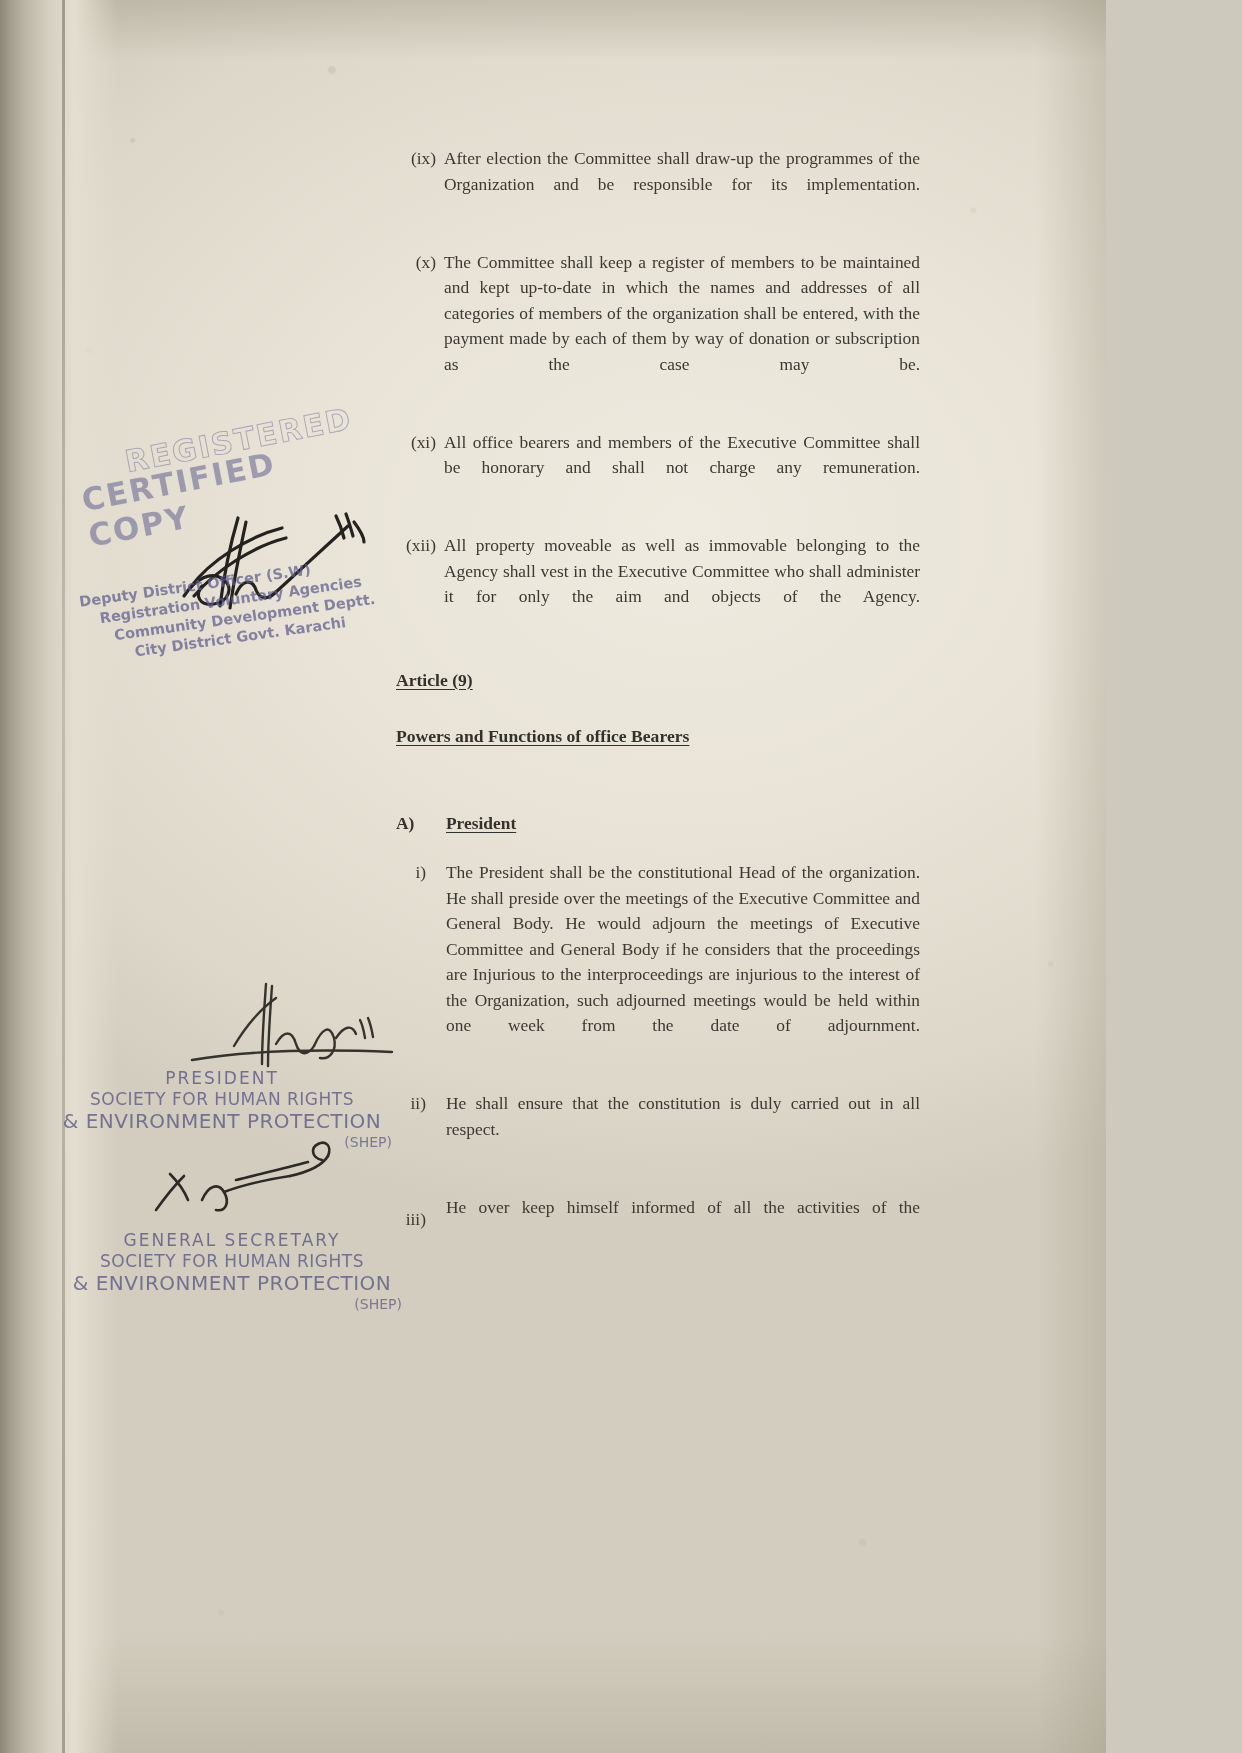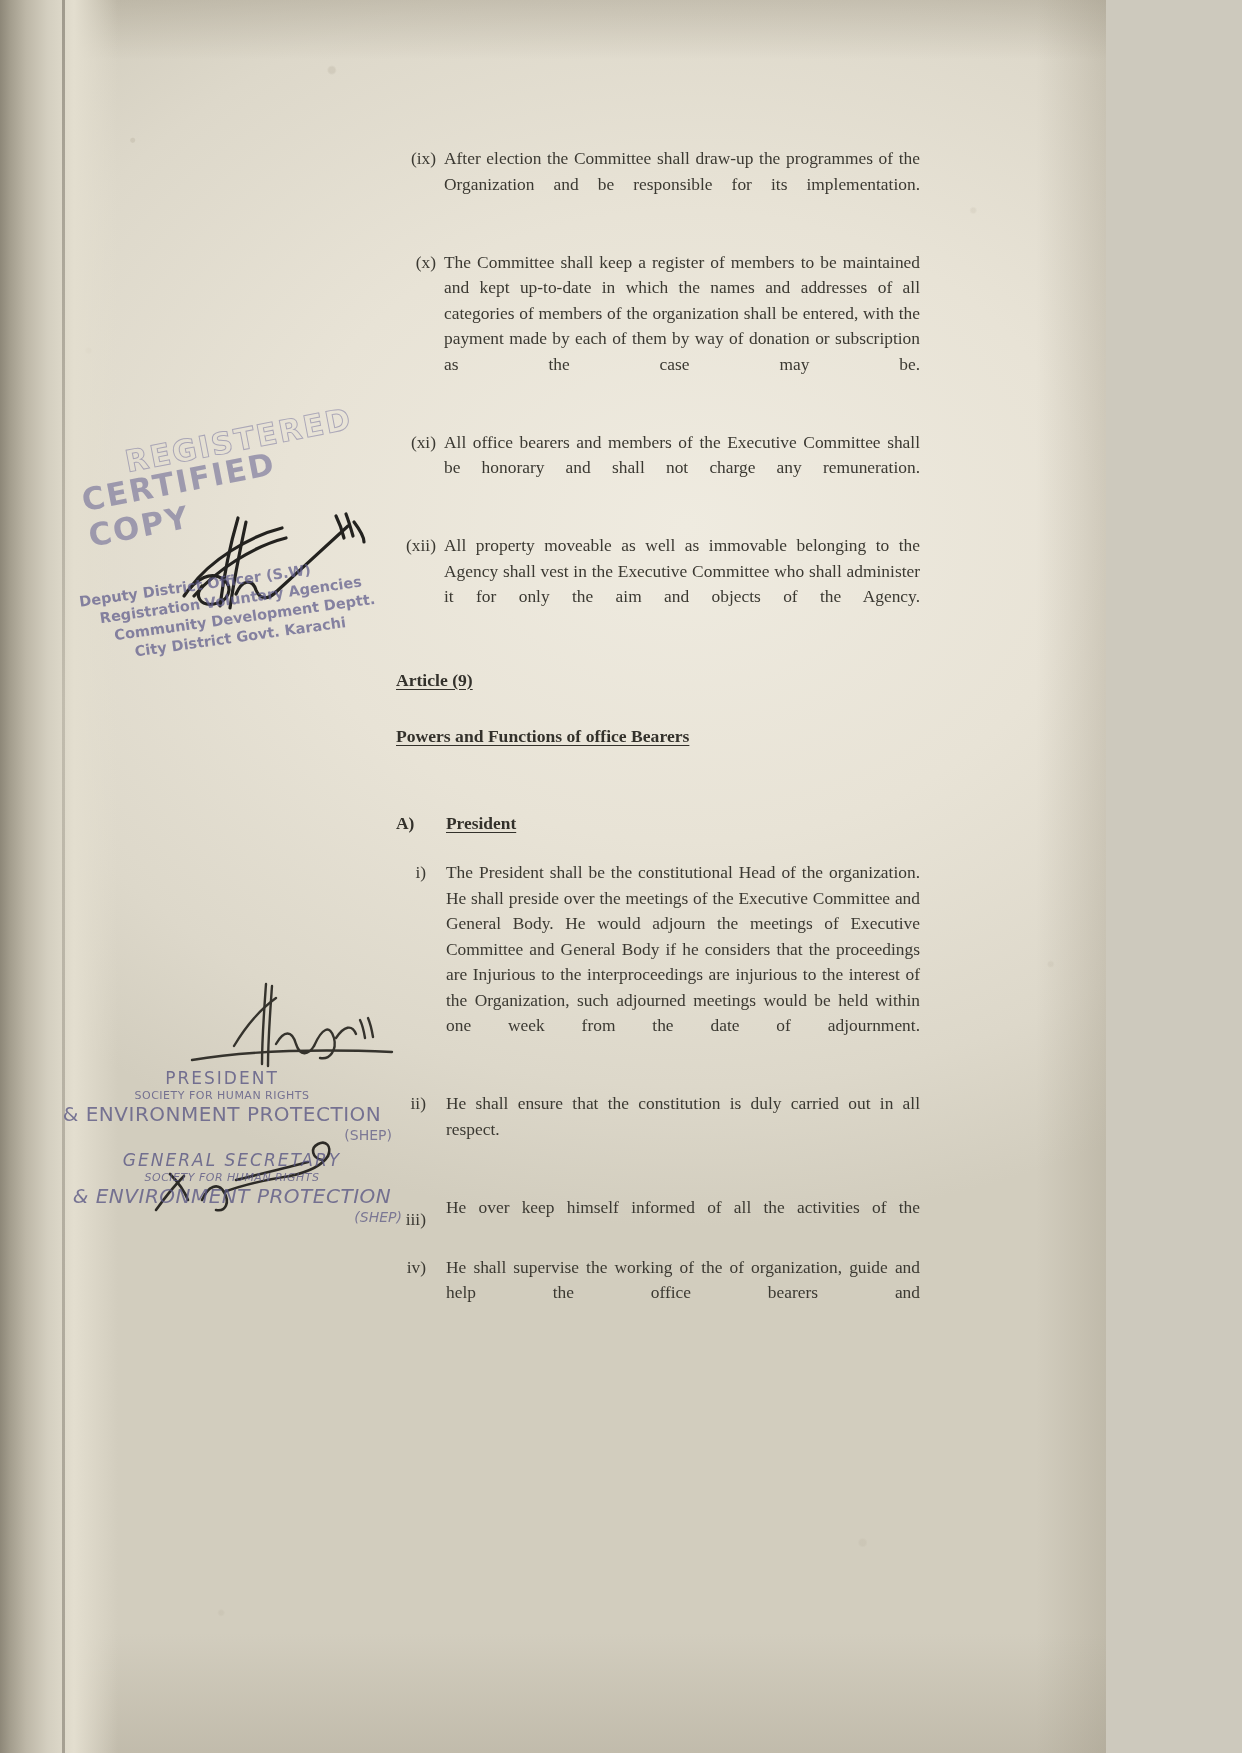--- a/index.html
+++ b/index.html
@@ -150,25 +150,25 @@
   
   .shep{
     position:absolute;
     width:340px;
     text-align:center;
     font-family:"DejaVu Sans",sans-serif;
     color:#5a5784;
     pointer-events:none;
   }
   .shep .role{font-size:17px;letter-spacing:2px;opacity:.8;}
-  .shep .org1{font-size:11px;letter-spacing:.5px;opacity:.78;margin-top:1px;}
+  .shep .org1{font-size:17px;letter-spacing:.5px;opacity:.78;margin-top:1px;}
   .shep .org2{font-size:20px;letter-spacing:.5px;opacity:.78;}
   .shep .abbr{font-size:14px;opacity:.72;margin-top:1px;text-align:right;}
   .shep-president{left:52px;top:1068px;}
-  .shep-gs{left:62px;top:1150px;font-style:italic;}
+  .shep-gs{left:62px;top:1230px;}
 
   .sig{position:absolute;pointer-events:none;}
   .sig svg{display:block;}
 </style>
 </head>
 <body>
 
 <div class="page">
 
   <div class="grain"></div>
@@ -217,24 +217,20 @@
       <span class="num">ii)</span>
       <span class="txt">He shall ensure that the constitution  is duly carried out in all respect.</span>
     </div>
 
     <div class="clause alpha tight">
       <span class="num">iii)</span>
       <span class="txt">He over keep himself informed of all the activities of the</span>
     </div>
 
 
-    <div class="clause alpha">
-      <span class="num">iv)</span>
-      <span class="txt">He  shall  supervise  the  working  of  the  of organization, guide and help the office bearers and</span>
-    </div>
 
   </div>
 
   <div class="stamp-certified">
     <div class="l1">REGISTERED</div>
     <div class="l2">CERTIFIED COPY</div>
   </div>
 
   <div class="sig" style="left:150px;top:500px;">
     <svg width="230" height="120" viewBox="0 0 230 120">

